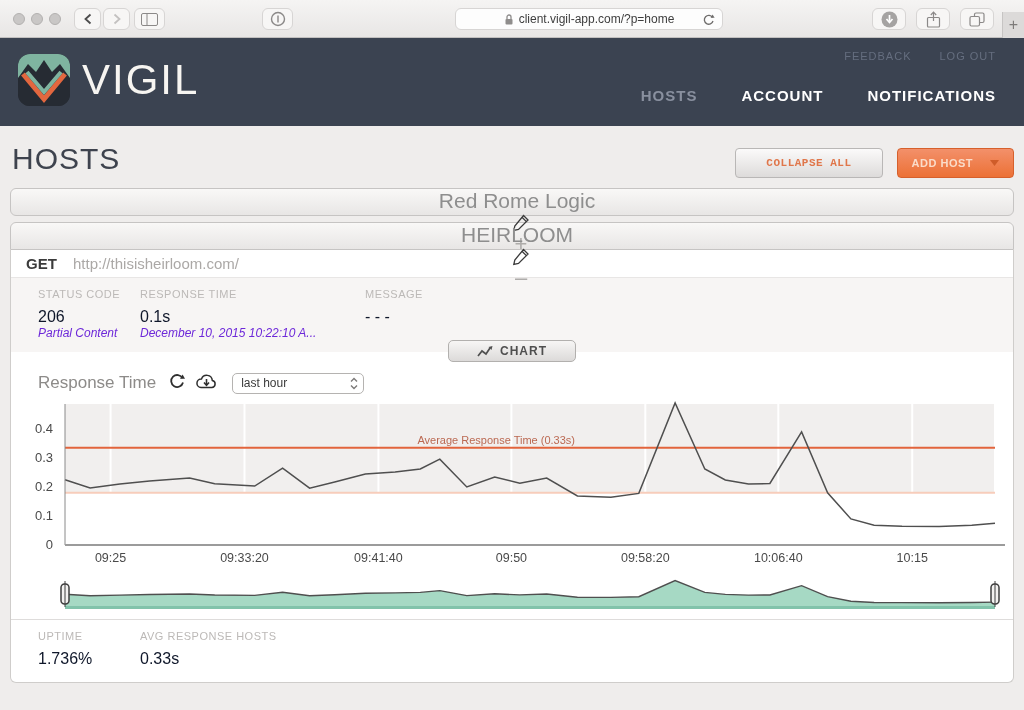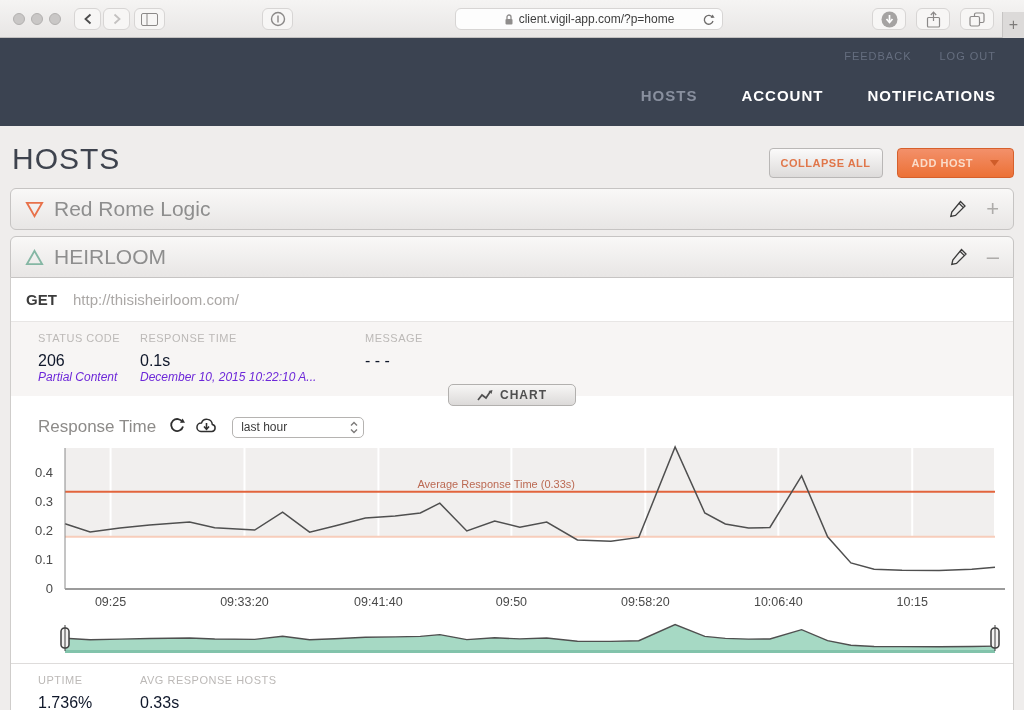--- a/index.html
+++ b/index.html
@@ -34,39 +34,39 @@
   .nav-links span { font-size:15px; font-weight:bold; letter-spacing:1px; color:#ffffff; }
   .nav-links span.muted { color:#89909f; }
 
   
   .page { padding:0 10px; }
   .page-head { position:relative; height:62px; }
   .page-title { position:absolute; left:2px; top:16px; font-size:30px; font-weight:500;
                 color:#3e434e; letter-spacing:1px; }
   .head-btns { position:absolute; right:0; top:22px; display:flex; gap:14px; }
   .btn-gray { background:linear-gradient(#fbfafa,#dddbda); border:1px solid #b9b7b6;
-              border-radius:4px; padding:8px 11px; font-size:11px; font-weight:bold;
-              color:#e0764a; letter-spacing:.5px; }
+              border-radius:4px; padding:8px 30px; font-size:11px; font-weight:bold;
+              color:#e0764a; letter-spacing:.5px;font-family:Liberation Mono, monospace; }
   .btn-orange { background:linear-gradient(#f3906a,#ec7136); border:1px solid #d6602c;
                 border-radius:4px; padding:8px 14px; font-size:11px; font-weight:bold;
                 color:#fbdcc9; letter-spacing:.5px; display:flex; align-items:center; gap:17px; }
 
-  .panel-header { height:42px; border:1px solid #c6c4c3; border-radius:6px;
+  .panel-header { height:28px; border:1px solid #c6c4c3; border-radius:6px;
                   background:linear-gradient(#f9f8f7,#e8e6e5);
-                  display:flex; align-items:center; padding:0 14px; }
+                  display:flex; align-items:center; padding:0 3px;flex-direction:column; }
   .panel-header.attached { border-radius:6px 6px 0 0; }
   .panel-header .title { font-size:21px; color:#8e8e8e; margin-left:10px; }
   .panel-header .spacer { flex:1; }
   .ph-icon { margin-left:18px; display:flex; align-items:center; }
   .pm { font-size:22px; color:#aeacaa; line-height:1; }
   .panel-gap { height:6px; }
 
   .panel-body { background:#fff; border:1px solid #cfcdcb; border-top:none;
                 border-radius:0 0 6px 6px; }
-  .get-row { padding:13px 15px; border-bottom:1px solid #e8e6e5; font-size:15px; }
+  .get-row { padding:5px 15px; border-bottom:1px solid #e8e6e5; font-size:15px; }
   .get-row .method { font-weight:bold; color:#3b3b3b; }
   .get-row .url { color:#aba8a6; margin-left:12px; }
 
   .stats-row { background:#f7f5f4; padding:10px 0 0 0; }
   .cols { display:flex; }
   .col1 { margin-left:27px; width:102px; }
   .col2 { width:225px; }
   .col3 { flex:1; }
   .stat-label { font-size:11px; color:#bcb9b7; letter-spacing:.5px; }
   .stat-value { font-size:16px; color:#0f172a; margin-top:8px; }
@@ -154,20 +154,29 @@
         <rect x="5.5" y="1" width="9.5" height="9.5" rx="1.5" fill="none" stroke="#8b8988" stroke-width="1.2"></rect>
         <rect x="1" y="4.5" width="9.5" height="9.5" rx="1.5" fill="#f7f6f5" stroke="#8b8988" stroke-width="1.2"></rect>
       </svg>
   </div>
   <div class="newtab">
     <span>+</span>
   </div>
 </div>
 
 <div class="navbar">
+  <div class="logo">
+    <svg class="mark" width="52" height="52" viewBox="0 0 52 52">
+      <rect width="52" height="52" fill="#262b33"></rect>
+      <polygon points="0,0 52,0 52,24 42,10 34,18 26,6 18,18 10,10 0,24" fill="#7fb4a0"></polygon>
+      <polyline points="5,20 26,45 47,20" fill="none" stroke="#e2673f" stroke-width="5"></polyline>
+      <polyline points="9,18 26,38 43,18" fill="none" stroke="#7fb4a0" stroke-width="4"></polyline>
+    </svg>
+    <span class="brand">VIGIL</span>
+  </div>
   <div class="util-links">
     <span>FEEDBACK</span>
     <span>LOG OUT</span>
   </div>
   <div class="nav-links">
     <span class="muted">HOSTS</span>
     <span>ACCOUNT</span>
     <span>NOTIFICATIONS</span>
   </div>
 </div>

